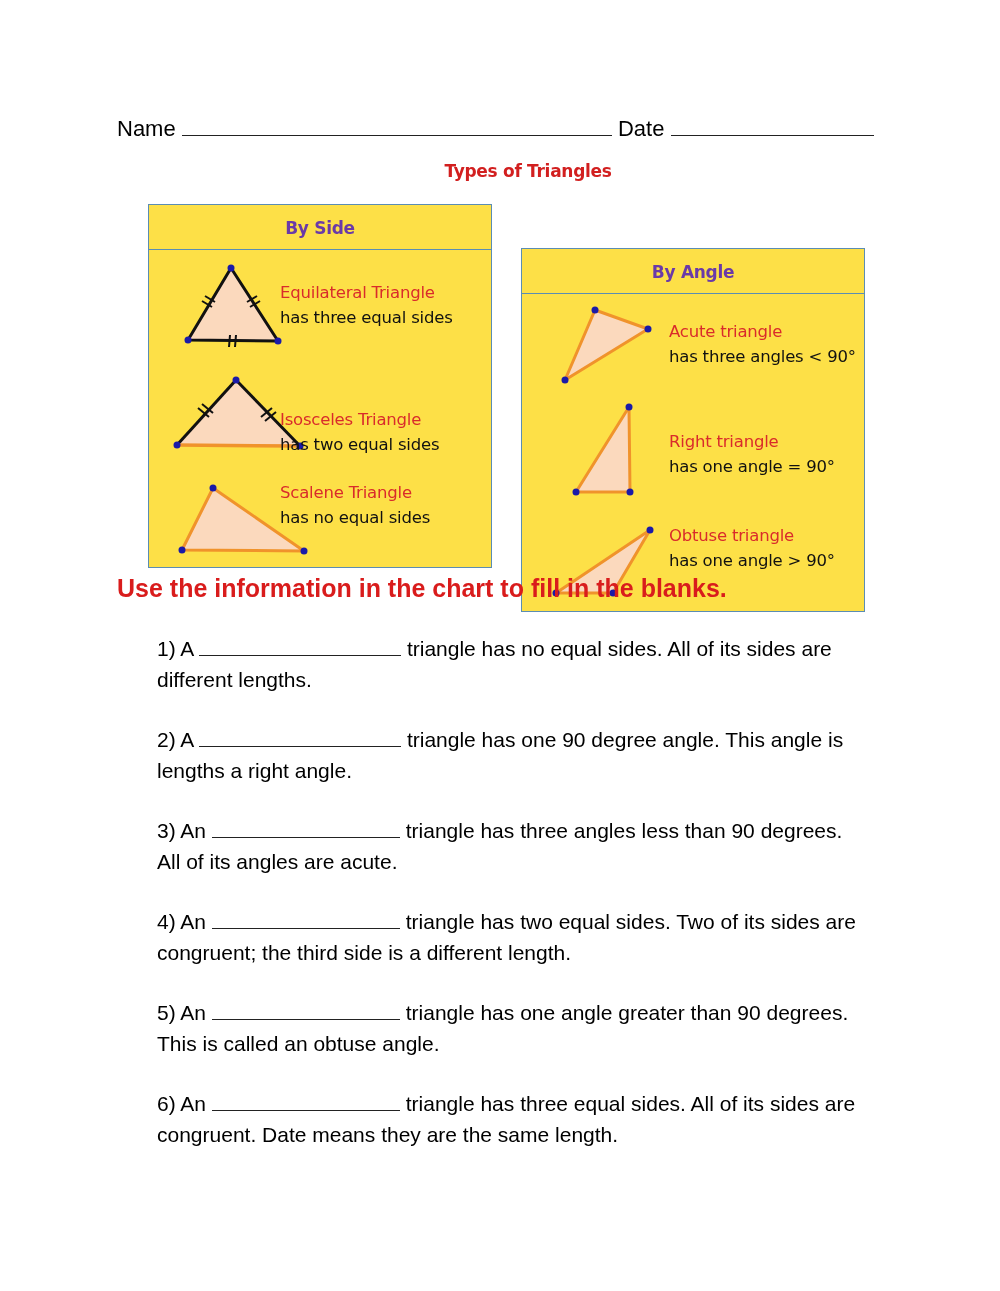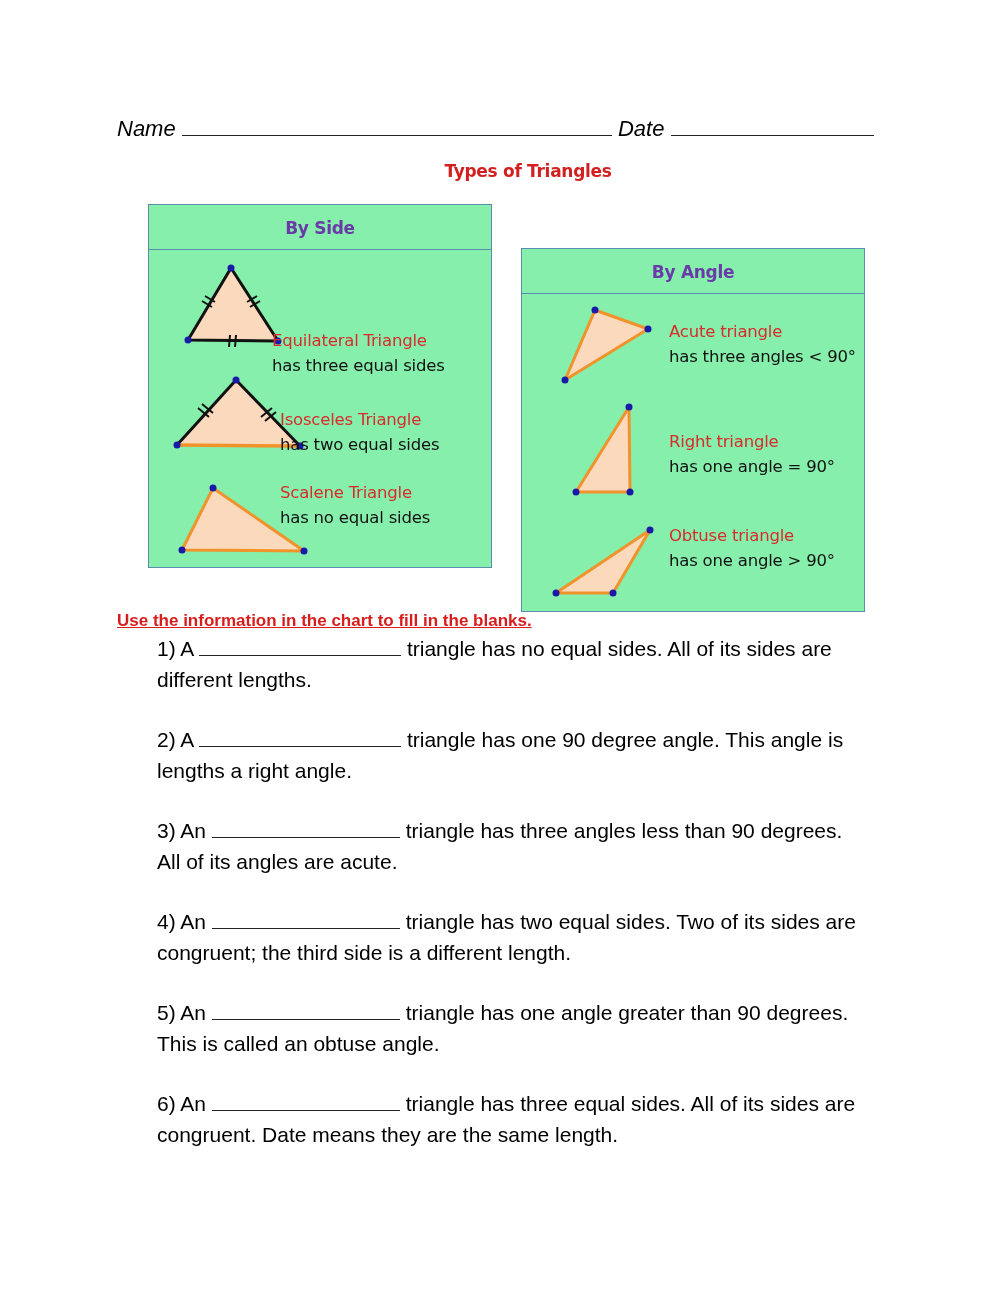--- a/index.html
+++ b/index.html
@@ -1,31 +1,31 @@
 <!DOCTYPE html>
 <html><head>
   <meta charset="utf-8">
   <style>
     html, body { margin: 0; padding: 0; background: #ffffff; }
     body { width: 1000px; height: 1291px; position: relative; overflow: hidden;
            font-family: "Liberation Sans", sans-serif; color: #000; }
-    .header-line { position: absolute; left: 117px; top: 116px; font-size: 22px; white-space: nowrap; font-style: italic; }
+    .header-line { position: absolute; left: 117px; top: 116px; font-size: 22px; white-space: nowrap; }
     .blank { display: inline-block; border-bottom: 1.5px solid #222; vertical-align: baseline; height: 18px; }
     .title { position: absolute; left: 0; width: 1000px; top: 161px; text-align: center;
              font-family: "DejaVu Sans", sans-serif; font-weight: bold; font-size: 17px; color: #d21f1f; letter-spacing: -0.3px; padding-left: 28px; }
-    .panel { position: absolute; top: 204px; width: 342px; height: 362px; border: 1px solid #5b8db3; background: #86efac; }
+    .panel { position: absolute; top: 204px; width: 342px; height: 362px; border: 1px solid #5b8db3; background: #fde047; }
     .panel-left { left: 148px; }
     .panel-right { left: 521px; margin-top: 44px; }
     .panel-head { height: 44px; border-bottom: 1px solid #5b8db3; text-align: center; line-height: 46px;
                   font-family: "DejaVu Sans", sans-serif; font-weight: bold; font-size: 17px; color: #6a3aa8; letter-spacing: -0.3px; }
     .item { position: absolute; font-family: "DejaVu Sans", sans-serif; font-size: 16.5px; line-height: 25px; letter-spacing: -0.2px; }
     .item .name { color: #d92b2b; display: block; }
     .item .desc { color: #111; display: block; }
     svg.tri { position: absolute; overflow: visible; }
-    .instructions { position: absolute; left: 117px; top: 611px; font-size: 17px; font-weight: bold; color: #d91c1c; text-decoration: underline; }
+    .instructions { position: absolute; left: 117px; top: 574px; font-size: 25px; font-weight: bold; color: #d91c1c; }
     .questions { position: absolute; left: 117px; top: 634px; width: 770px; font-size: 21px; line-height: 30.5px; margin-left: 40px; }
     .q { margin-bottom: 30px; }
     .qblank { display: inline-block; border-bottom: 1.5px solid #222; height: 16px; vertical-align: baseline; }
   </style>
 </head>
 <body>
 
 <div class="header-line">
   <span>Name</span>
   <span class="blank" style="width:430px;"></span>
@@ -65,21 +65,21 @@
     <circle cx="87" cy="175" r="3.5" fill="#1a1aa8"></circle>
       <circle cx="28" cy="240" r="3.5" fill="#1a1aa8"></circle>
       <circle cx="151" cy="241" r="3.5" fill="#1a1aa8"></circle>
 
     <polygon points="64,283 33,345 155,346" fill="#fbd9bd" stroke="#f0932b" stroke-width="3" stroke-linejoin="round"></polygon>
     <circle cx="64" cy="283" r="3.5" fill="#1a1aa8"></circle>
       <circle cx="33" cy="345" r="3.5" fill="#1a1aa8"></circle>
       <circle cx="155" cy="346" r="3.5" fill="#1a1aa8"></circle>
   </svg>
 
-  <div class="item" style="left:123px;top:75px;margin-top:48px;">
+  <div class="item" style="left:131px;top:75px;">
     <span class="name">Equilateral Triangle</span>
     <span class="desc">has three equal sides</span>
   </div>
   <div class="item" style="left:131px;top:171px;margin-top:31px;">
     <span class="name">Isosceles Triangle</span>
     <span class="desc">has two equal sides</span>
   </div>
   <div class="item" style="left:131px;top:275px;">
     <span class="name">Scalene Triangle</span>
     <span class="desc">has no equal sides</span>

